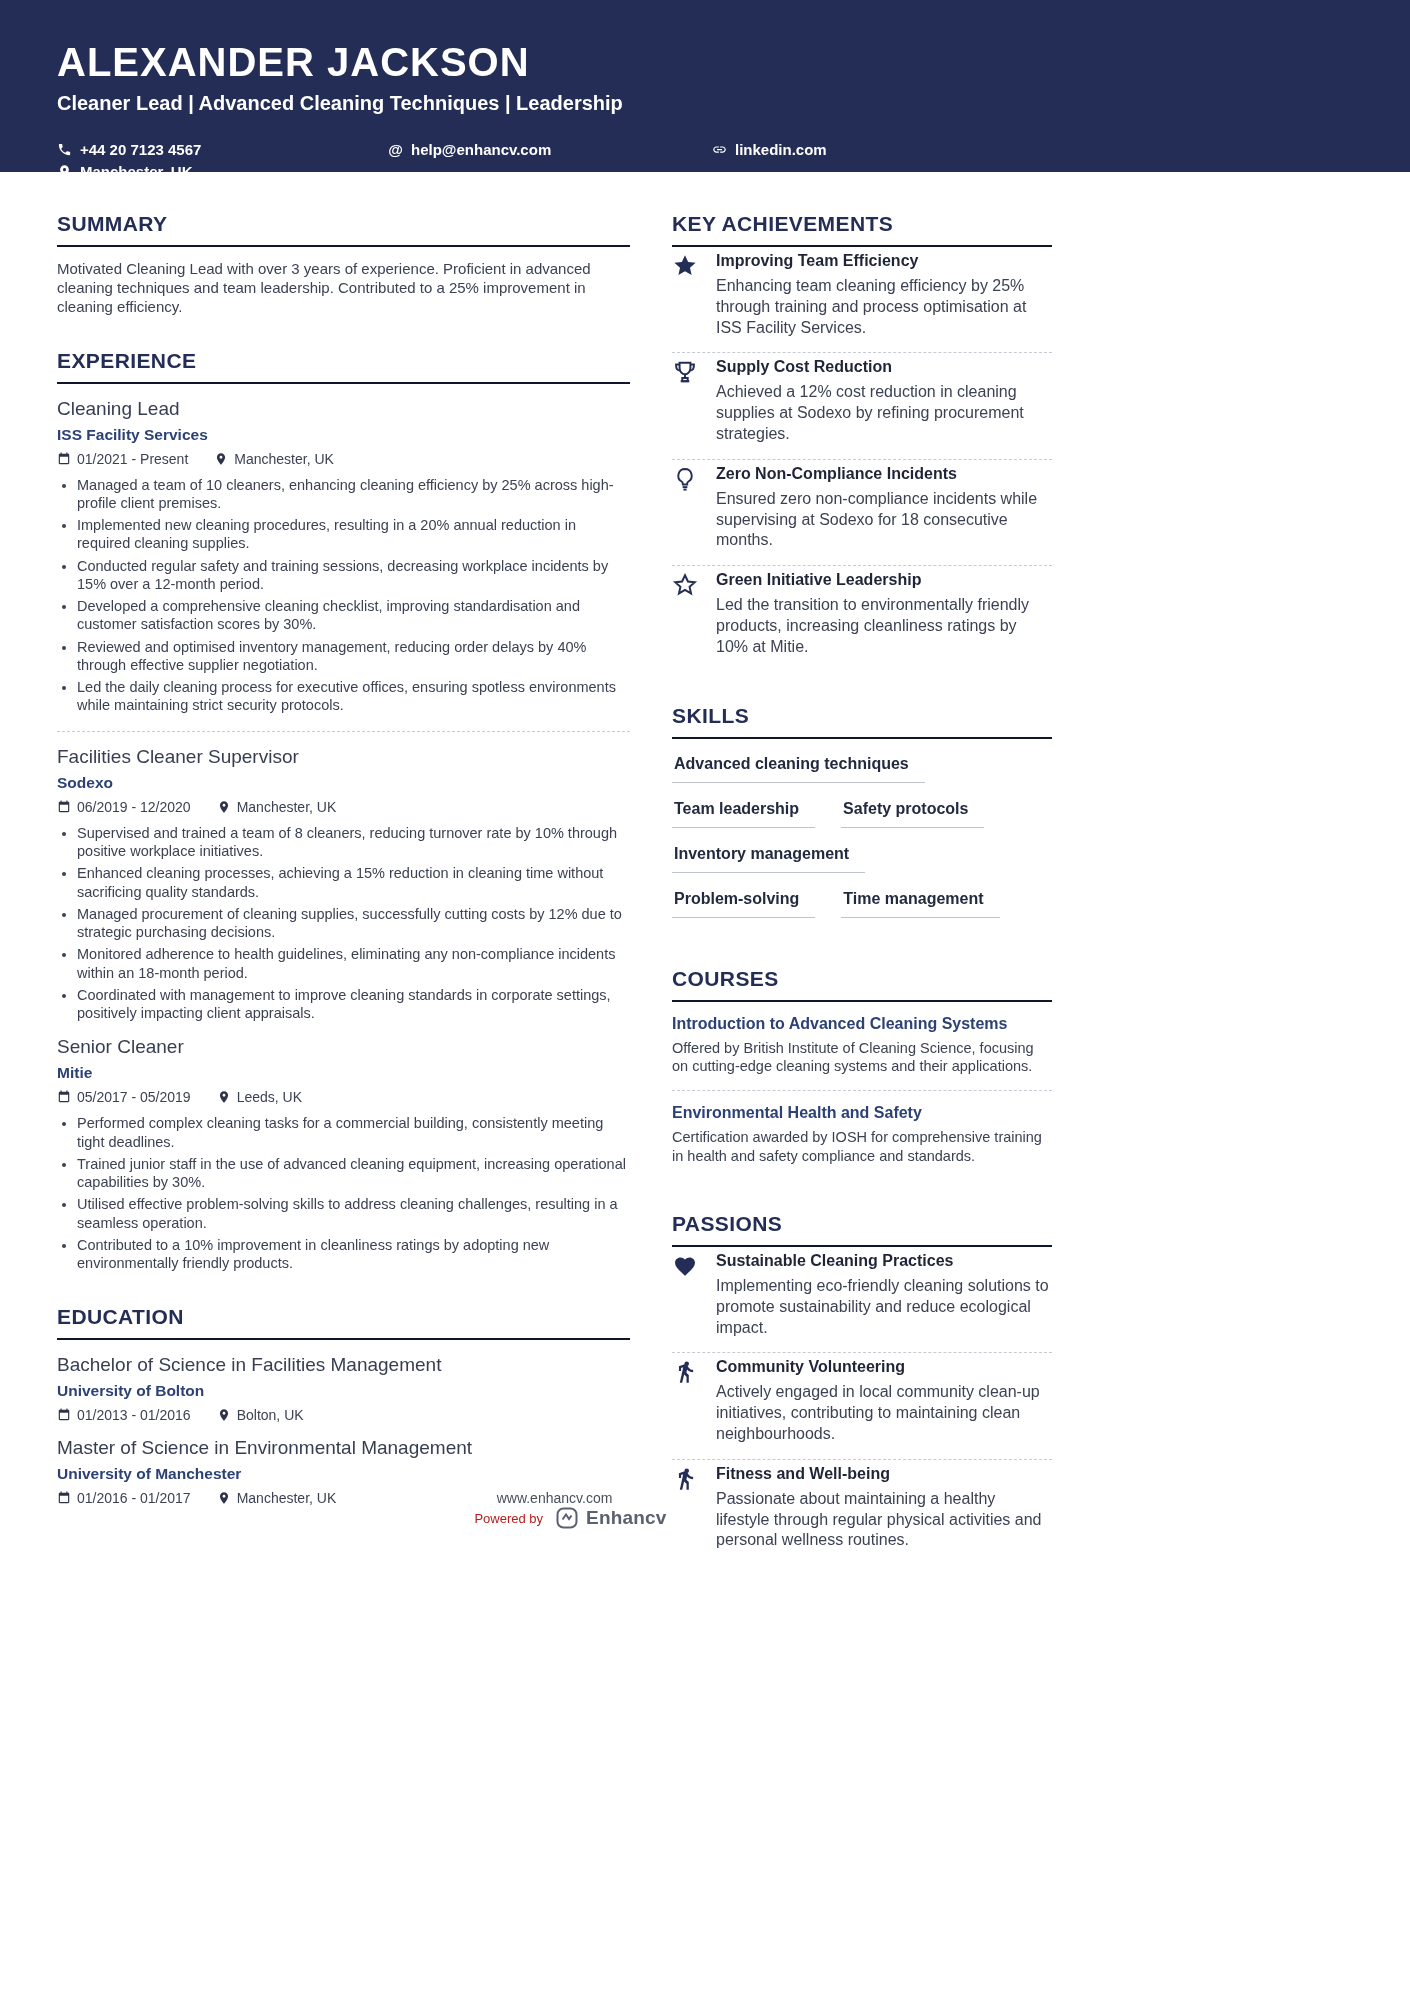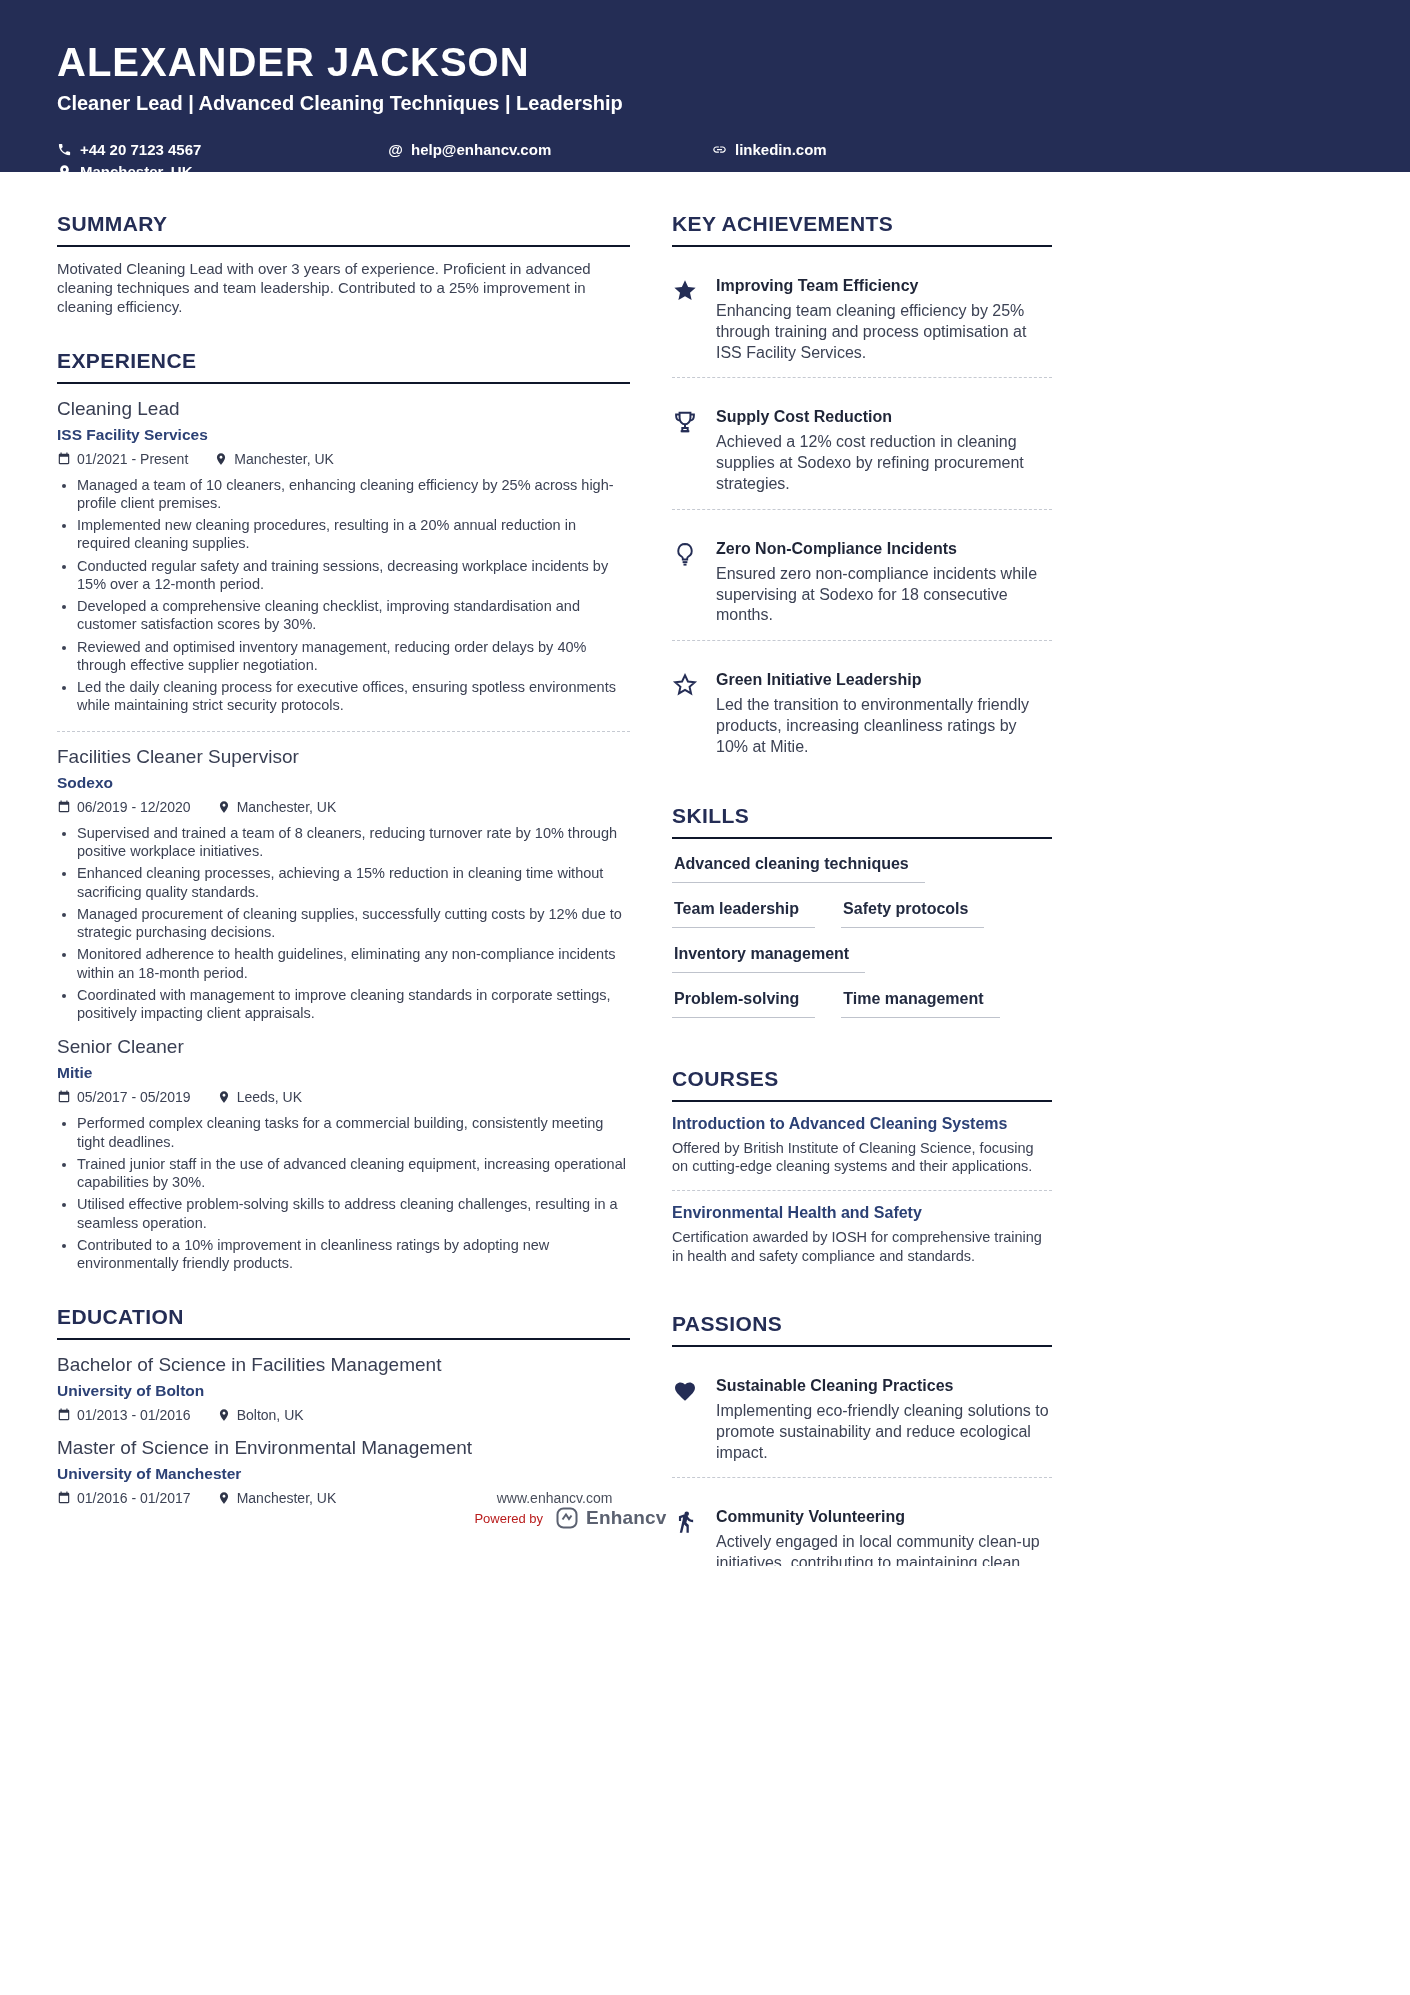--- a/index.html
+++ b/index.html
@@ -32,21 +32,21 @@
   .company { font-size:15.5px; font-weight:700; color:#2c4175; margin-top:6px; }
   .meta { display:flex; gap:26px; margin-top:7px; align-items:center; }
   .meta-item { display:flex; gap:6px; align-items:center; font-size:14px; color:#3c4254; }
   .meta-item svg { width:14px; height:14px; fill:#2e3448; flex:none; }
   .bullets { margin:9px 0 0 20px; }
   .bullets li { font-size:14.5px; line-height:1.26; margin-bottom:4px; color:#3c4254; }
   .dashed { border-top:1px dashed #c6cad2; margin:16px 0 4px 0; }
   .degree { margin-top:14px; }
 
   
-  .r-item { display:flex; gap:16px; padding:30px 0 14px 0; }
+  .r-item { display:flex; gap:16px; padding:5px 0 14px 0; }
   .r-icon { width:28px; flex:none; color:#242d55; padding-top:1px; }
   .r-icon svg { width:26px; height:26px; }
   .r-title { font-size:16px; font-weight:700; color:#1f2537; }
   .r-text { font-size:16px; line-height:1.3; margin-top:6px; color:#3c4254; }
   .r-sep { border-top:1px dashed #c6cad2; }
   .skills-wrap { display:flex; flex-wrap:wrap; margin-top:16px; }
   .skill { font-size:16px; font-weight:700; color:#222a40; padding:0 16px 9px 2px; border-bottom:1px solid #bfc3cc; margin:0 26px 17px 0; white-space:nowrap; }
   .course { padding:13px 0 14px 0; }
   .course-title { font-size:16px; font-weight:700; color:#2c4175; }
   .course-text { font-size:14.5px; line-height:1.3; margin-top:6px; color:#3c4254; }

